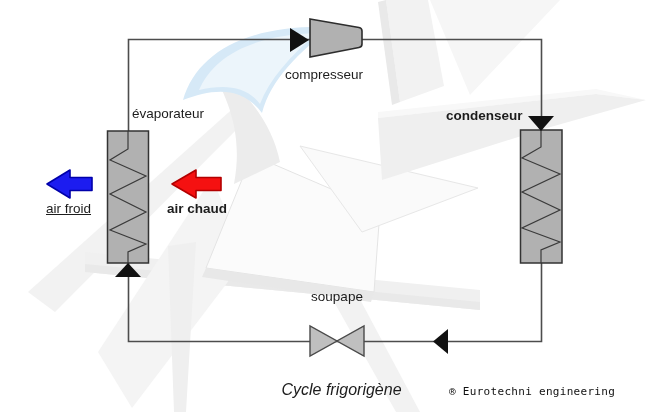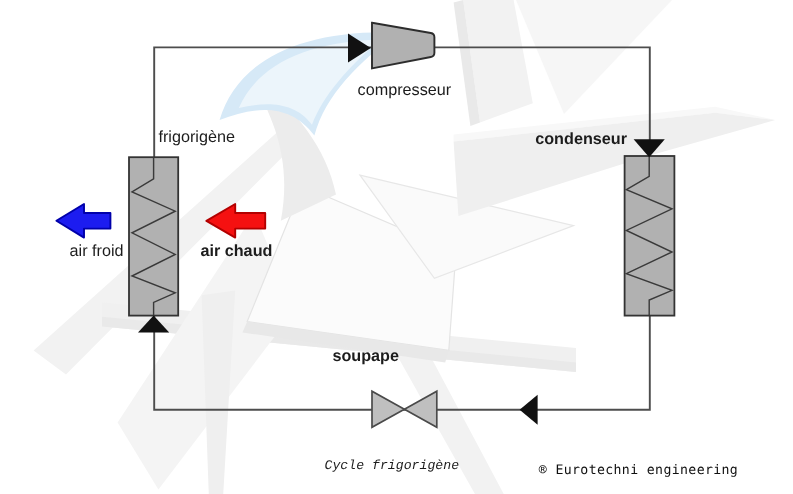--- a/index.html
+++ b/index.html
@@ -4,28 +4,28 @@
 <style>
   html,body{margin:0;padding:0;background:#ffffff;}
   .stage{
     position:relative;width:661px;height:412px;overflow:hidden;
     background:#ffffff;color:#1a1a1a;
     font-family:"Liberation Sans",sans-serif;
   }
   .layer{position:absolute;left:0;top:0;}
   .lbl{position:absolute;font-size:13.5px;line-height:15px;white-space:nowrap;color:#1c1c1c;}
   .lbl-evaporator{left:132px;top:106px;}
-  .lbl-compressor{left:298px;top:67px;}
+  .lbl-compressor{left:285px;top:67px;}
   .lbl-condenser{left:446px;top:108px;font-weight:bold;}
-  .lbl-cold{left:58px;top:201px;}
+  .lbl-cold{left:46px;top:201px;text-decoration:underline;}
   .lbl-hot{left:167px;top:201px;font-weight:bold;}
-  .lbl-valve{left:277px;top:289px;width:120px;font-weight:bold;}
+  .lbl-valve{left:277px;top:289px;width:120px;text-align:center;}
   .lbl-valve div{line-height:15.5px;}
-  .lbl-caption{left:254px;top:382px;width:145px;text-align:center;
-    font-style:italic;font-size:11px;font-family:Liberation Mono, monospace;}
+  .lbl-caption{left:269px;top:382px;width:145px;text-align:center;
+    font-style:italic;font-size:16px;}
   .lbl-credit{left:449px;top:384px;
     font-family:"DejaVu Sans Mono",monospace;font-size:11px;letter-spacing:0.3px;color:#101010;}
 </style>
 </head>
 <body>
 
 <div class="stage">
 
   <svg class="layer" width="661" height="412" viewBox="0 0 661 412">
 
@@ -70,21 +70,21 @@
 
     <polygon points="290,28 309,40 290,52" fill="#111111"></polygon>
     <polygon points="528,116 554,116 541,131" fill="#111111"></polygon>
     <polygon points="448,329 448,354 433,341.5" fill="#111111"></polygon>
     <polygon points="115,277 141,277 128,263" fill="#111111"></polygon>
 
     <polygon points="47,184 70,170 70,177.5 92,177.5 92,190.5 70,190.5 70,198" fill="#1c1cf0" stroke="#0000aa" stroke-width="1.6" stroke-linejoin="round"></polygon>
     <polygon points="172,184 196,170 196,177.5 221,177.5 221,190.5 196,190.5 196,198" fill="#f51111" stroke="#b30000" stroke-width="1.6" stroke-linejoin="round"></polygon>
   </svg>
 
-  <div class="lbl lbl-evaporator">frigorigène</div>
+  <div class="lbl lbl-evaporator">évaporateur</div>
 
   <div class="lbl lbl-compressor">compresseur</div>
 
   <div class="lbl lbl-condenser">condenseur</div>
 
   <div class="lbl lbl-cold">air froid</div>
 
   <div class="lbl lbl-hot">air chaud</div>
 
   <div class="lbl lbl-valve">

